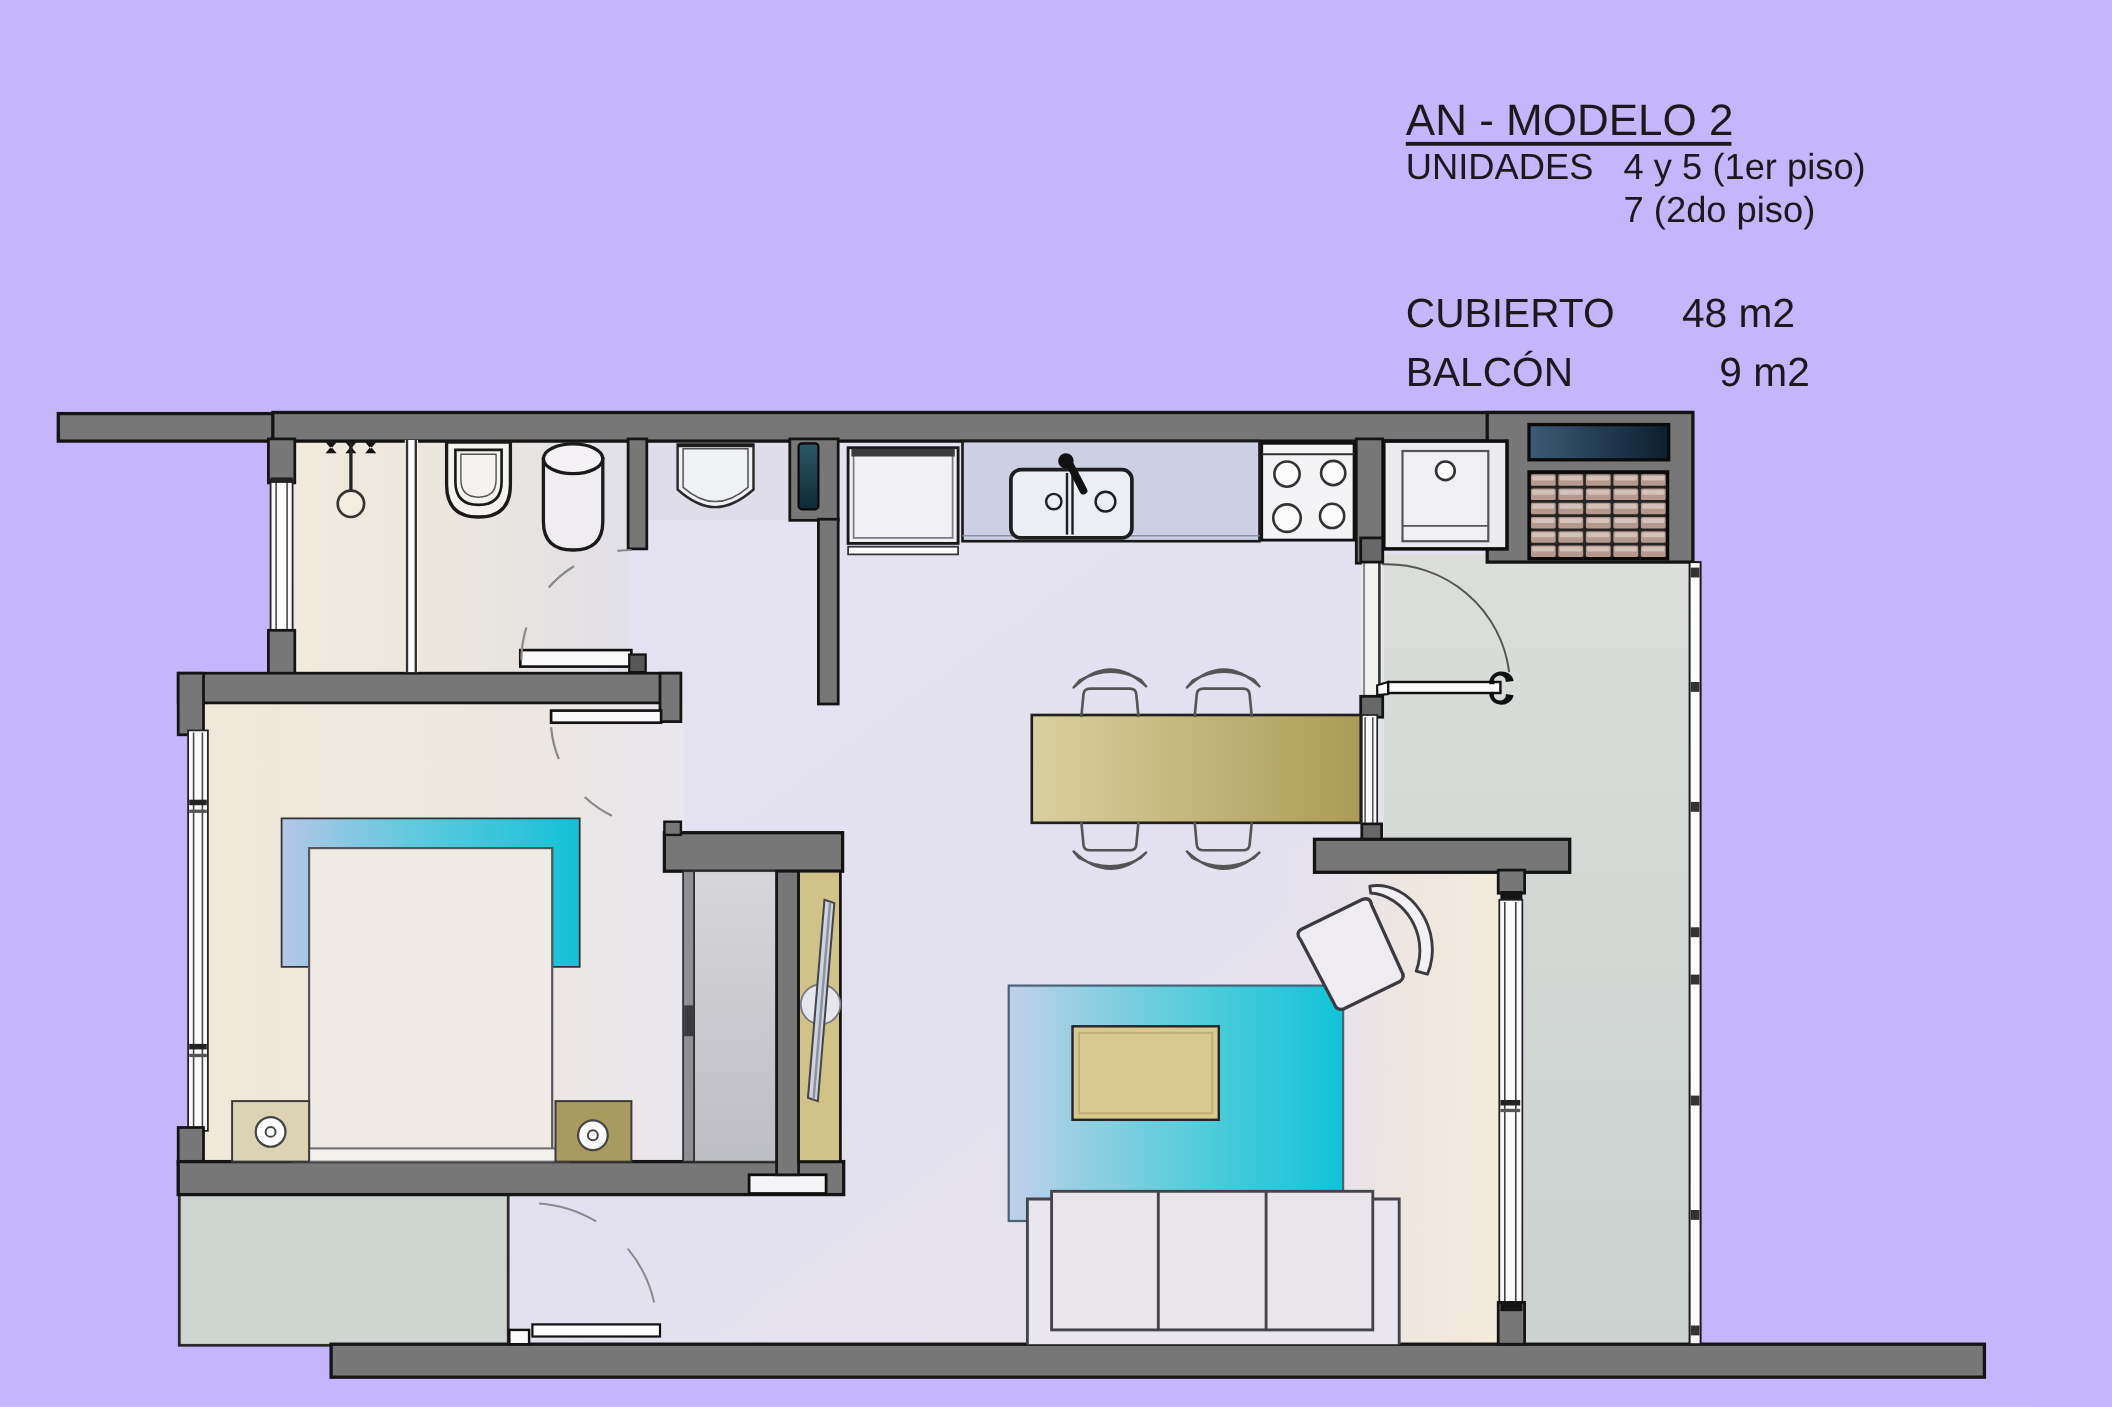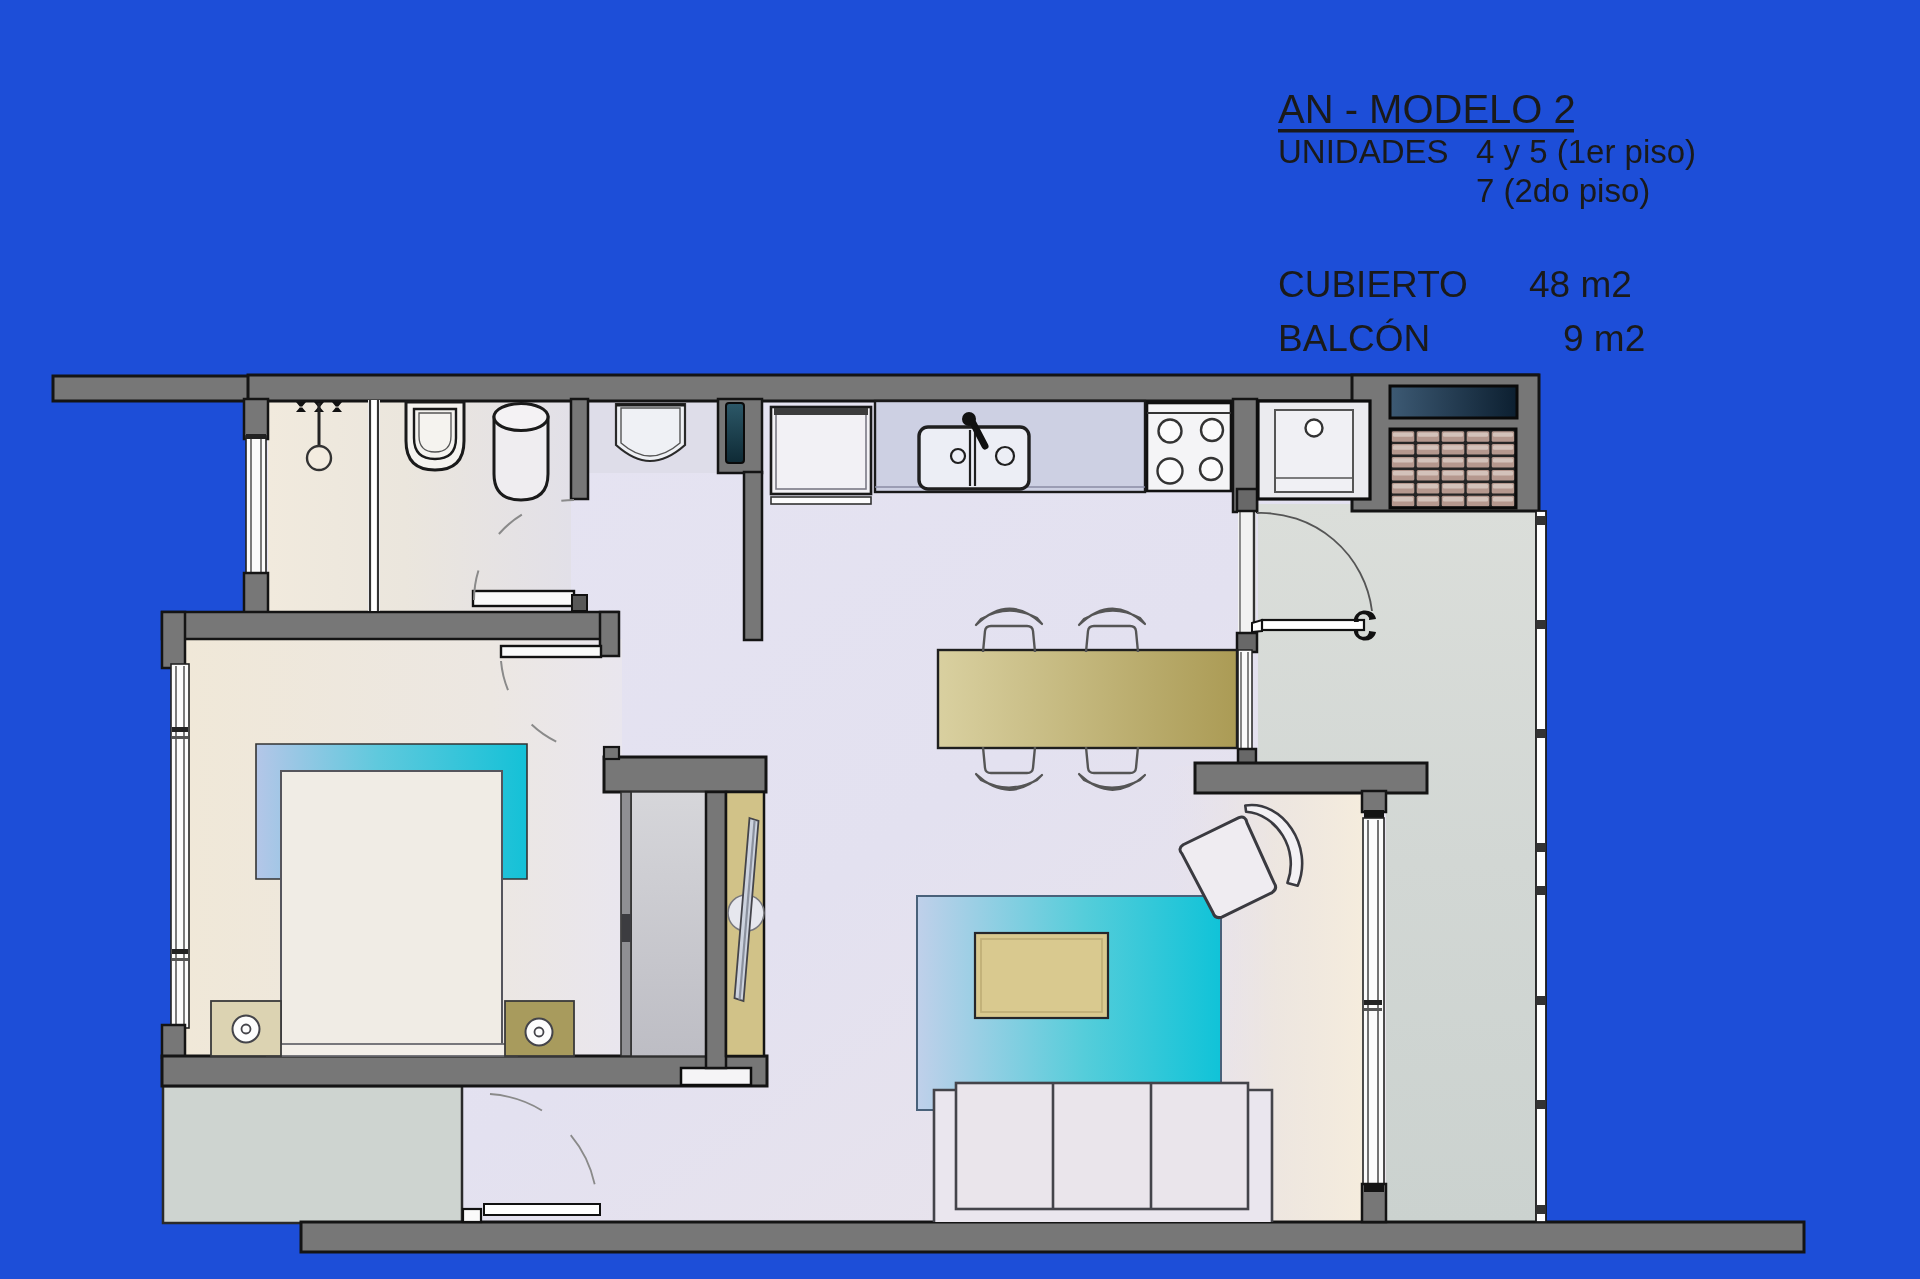--- a/index.html
+++ b/index.html
@@ -1,16 +1,16 @@
 <!DOCTYPE html>
 <html><head>
 <meta charset="utf-8">
 <style>
 html,body{margin:0;padding:0;background:#ffffff;}
-#page{position:relative;width:1920px;height:1279px;background:#1d4ed8;font-family:"Liberation Sans", sans-serif;}
+#page{position:relative;width:1920px;height:1279px;background:#c4b5fd;font-family:"Liberation Sans", sans-serif;}
 svg{position:absolute;top:0;left:0;}
 </style>
 </head>
 <body>
 <div id="page">
 <svg width="1920" height="1279" viewBox="0 0 1920 1279">
 <defs>
 <linearGradient id="gFloor" x1="0" y1="0" x2="1" y2="1">
  <stop offset="0" stop-color="#e6e4f2"></stop>
  <stop offset="0.55" stop-color="#e3e1f0"></stop>

